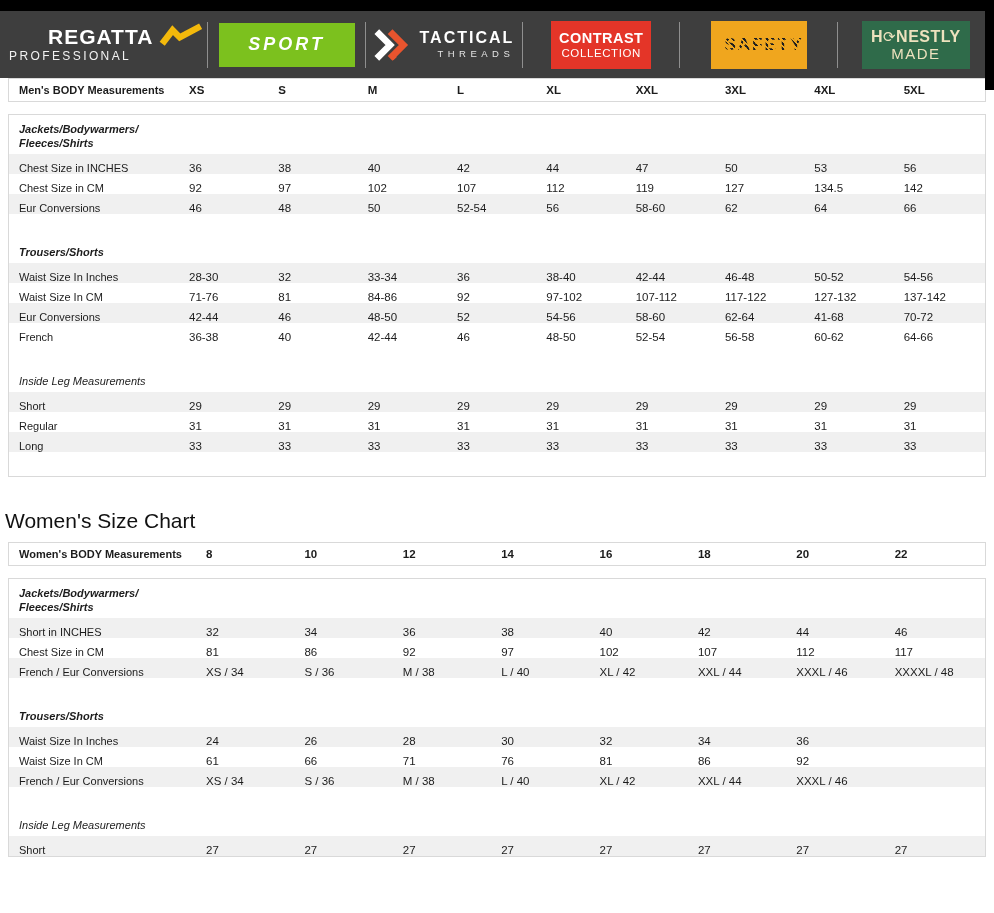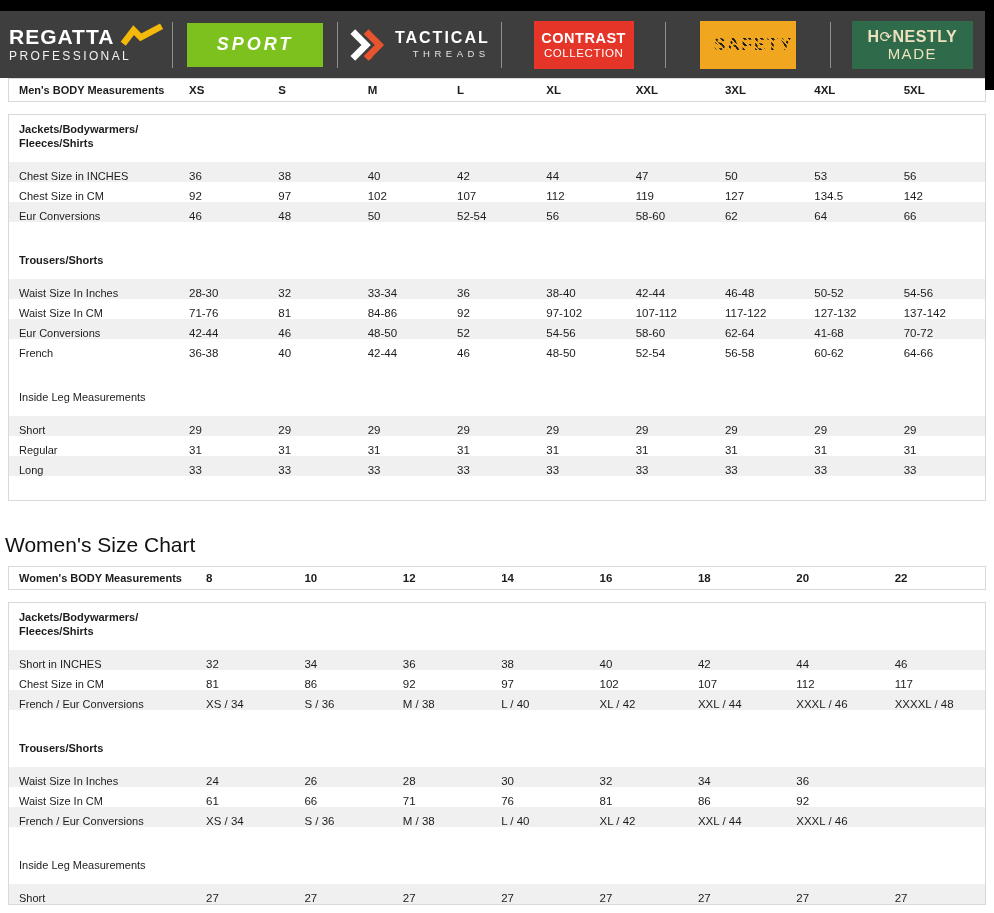--- a/index.html
+++ b/index.html
@@ -10,21 +10,21 @@
   
   .site-header { position:relative; height:78px; background:var(--header-bg,#3e3e3e); padding-top:11px; }
   .top-strip { position:absolute; top:0; left:0; width:100%; height:11px; background:var(--top-strip,#000); }
   .right-strip { position:absolute; top:0; right:0; width:9px; height:90px; background:var(--top-strip,#000); z-index:5; }
   .header-inner { height:67px; display:flex; align-items:center; }
   .h-cell { flex:1; display:flex; justify-content:center; align-items:center; height:100%; }
   .h-cell.first { justify-content:flex-start; padding-left:9px; }
   .h-divider { flex:0 0 1px; width:1px; height:46px; background:#8f8f8f; align-self:center; }
 
   .brand-text { display:block; cursor:pointer; }
-  .brand-row1 { display:flex; align-items:flex-end; gap:6px; }
+  .brand-row1 { display:flex; align-items:flex-end; gap:6px;margin-left:39px; }
   .brand-l1 { color:#fff; font-weight:700; font-size:21px; letter-spacing:1px; line-height:21px; }
   .brand-l2 { color:#f2f2f2; font-weight:400; font-size:12px; letter-spacing:2.4px; line-height:19px; }
   .swoosh { width:48px; height:24px; }
 
   .badge { display:flex; flex-direction:column; justify-content:center; align-items:center; cursor:pointer; }
   .sport-badge { background:var(--sport-green,#7cc11e); width:136px; height:44px; }
   .sport-label { color:#fff; font-weight:700; font-style:italic; font-size:18px; letter-spacing:3px; }
 
   .tactical-logo { display:flex; align-items:center; gap:8px; cursor:pointer; }
   .tac-chevrons { width:38px; height:36px; }
@@ -38,36 +38,36 @@
 
   .safety-badge { background:var(--safety-amber,#f0a61e); width:96px; height:48px; }
   .safety-label { font-weight:700; font-size:17px; letter-spacing:2px; color:#222;margin-left:11px; }
   @supports (-webkit-background-clip:text) {
     .safety-label {
       background-image:repeating-linear-gradient(45deg,#1f1f1f 0 2px,rgba(0,0,0,0) 2px 4px);
       -webkit-background-clip:text; background-clip:text; color:transparent;
     }
   }
 
-  .honestly-badge { background:var(--honestly-green,#2f6b4a); width:121px; height:48px; }
+  .honestly-badge { background:var(--honestly-green,#2f6b4a); width:108px; height:48px; }
   .hon-l1 { color:var(--honestly-cream,#ede2be); font-weight:700; font-size:16px; letter-spacing:.5px; line-height:17px; }
   .hon-recycle { font-weight:400; font-size:15px; }
   .hon-l2 { color:var(--honestly-cream,#ede2be); font-weight:400; font-size:15px; letter-spacing:1.5px; line-height:17px; }
 
   
   main { padding:0 8px; }
   .section-title { font-size:21px; font-weight:400; color:#111; margin:32px 0 9px -3px; }
   .chart-head { border:1px solid var(--table-border,#d9d9d9); }
   .chart-body { border:1px solid var(--table-border,#d9d9d9); margin-top:12px; }
   .row { display:flex; }
   .head-row { align-items:center; height:22px; }
   .head-row .cell { font-weight:700; font-size:11px; }
   .data-row { align-items:flex-end; height:20px; }
   .shade { background:var(--stripe,#f0f0f0); }
-  .section-row { padding:7px 0 12px; }
+  .section-row { padding:7px 0 4px;font-style:italic; }
   .section-row .label { font-size:11px; white-space:pre-line; line-height:14px; }
   .section-row.bold .label { font-weight:700; }
   .spacer-row { height:24px; background:#fff; }
   .cell { overflow:hidden; }
   .cell.label { flex:0 0 var(--labelw,172px); padding-left:10px; font-size:11px; }
   .cell.val { flex:1; padding-left:8px; font-size:11.5px; }
   #mens-head,#mens-body { --labelw:172px; }
   #womens-head,#womens-body { --labelw:189px; }
 </style>
 </head>

